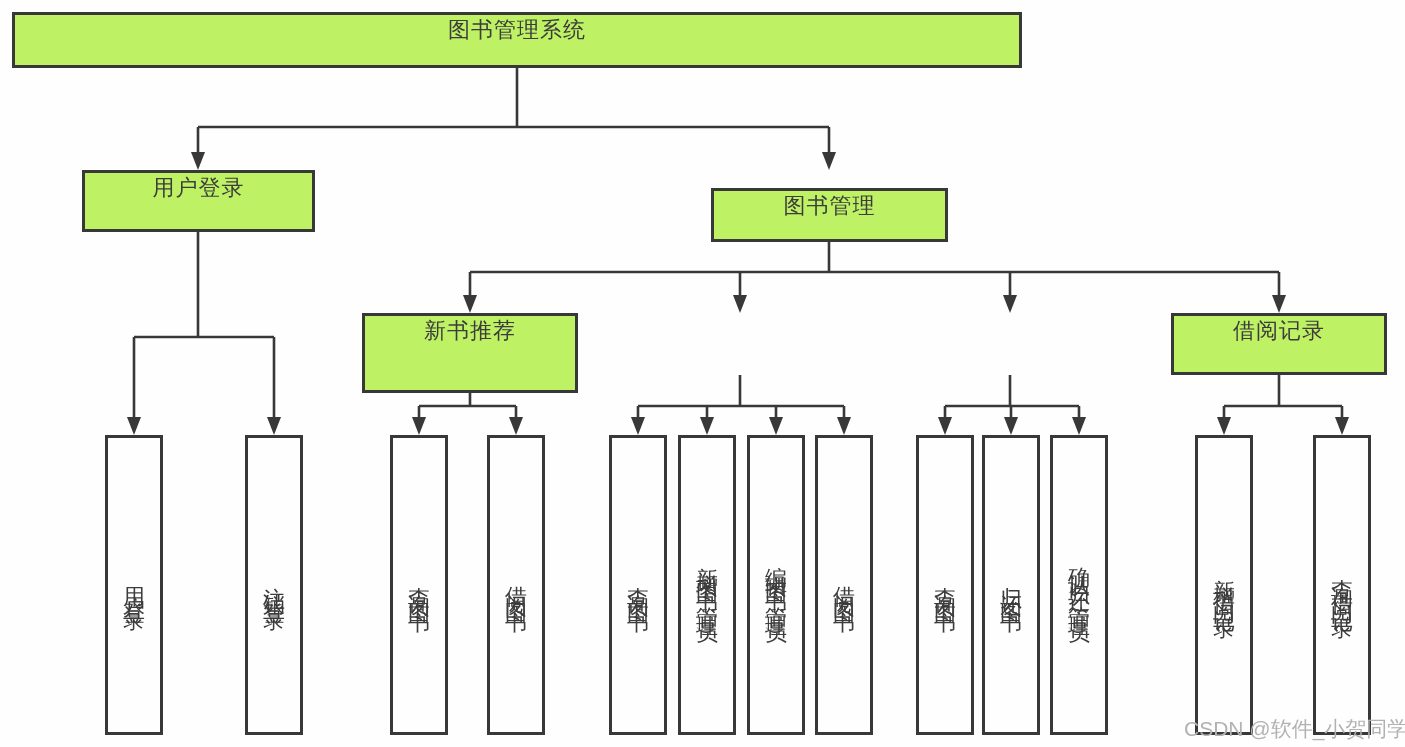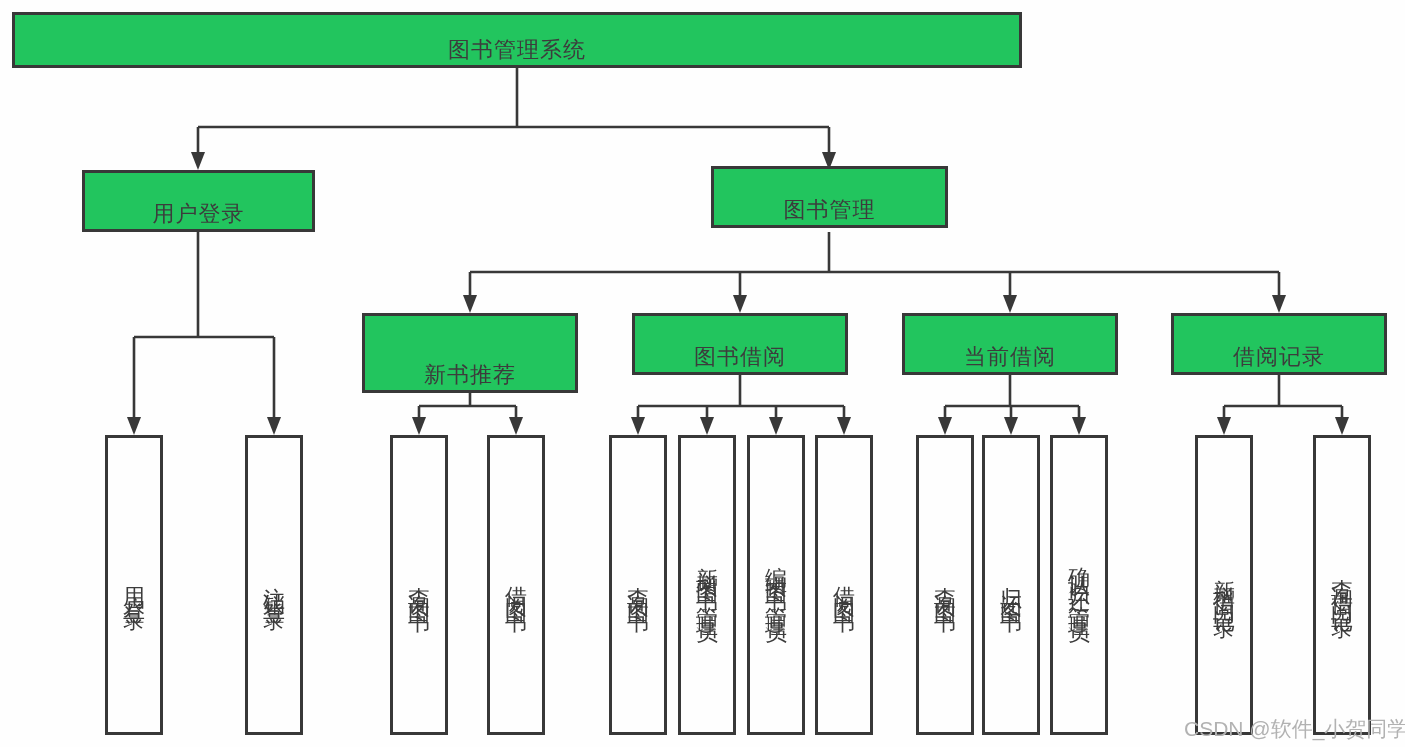--- a/index.html
+++ b/index.html
@@ -8,22 +8,22 @@
     width:1405px;height:747px;
     background:#fefefe;
     font-family:"Liberation Sans", sans-serif;
     overflow:hidden;
   }
   #wires{position:absolute;left:0;top:0;z-index:1;}
   .hnode{
     position:absolute;
     box-sizing:border-box;
     border:3px solid #383838;
-    background:#22c55e;
-    display:flex;align-items:flex-end;justify-content:center;
+    background:#bef264;
+    display:flex;align-items:flex-start;justify-content:center;
     z-index:2;
   }
   .hnode span{
     color:#3c3c3c;
     font-size:22px;
     letter-spacing:1px;
     white-space:nowrap;
   }
   .vnode{
     position:absolute;
@@ -124,32 +124,26 @@
     </g>
   </svg>
 
   <div class="hnode" style="left:12px;top:12px;width:1010px;height:56px">
     <span>图书管理系统</span>
   </div>
 
   <div class="hnode" style="left:82px;top:170px;width:233px;height:62px">
     <span>用户登录</span>
   </div>
-  <div class="hnode" style="left:711px;top:166px;width:237px;height:62px">
+  <div class="hnode" style="left:711px;top:188px;width:237px;height:54px">
     <span>图书管理</span>
   </div>
 
   <div class="hnode" style="left:362px;top:313px;width:216px;height:80px">
     <span>新书推荐</span>
-  </div>
-  <div class="hnode" style="left:632px;top:313px;width:216px;height:62px">
-    <span>图书借阅</span>
-  </div>
-  <div class="hnode" style="left:902px;top:313px;width:216px;height:62px">
-    <span>当前借阅</span>
   </div>
   <div class="hnode" style="left:1171px;top:313px;width:216px;height:62px">
     <span>借阅记录</span>
   </div>
 
   <div class="vnode" style="left:105px">
     <span>用户登录</span>
   </div>
   <div class="vnode" style="left:245px">
     <span>注销登录</span>

